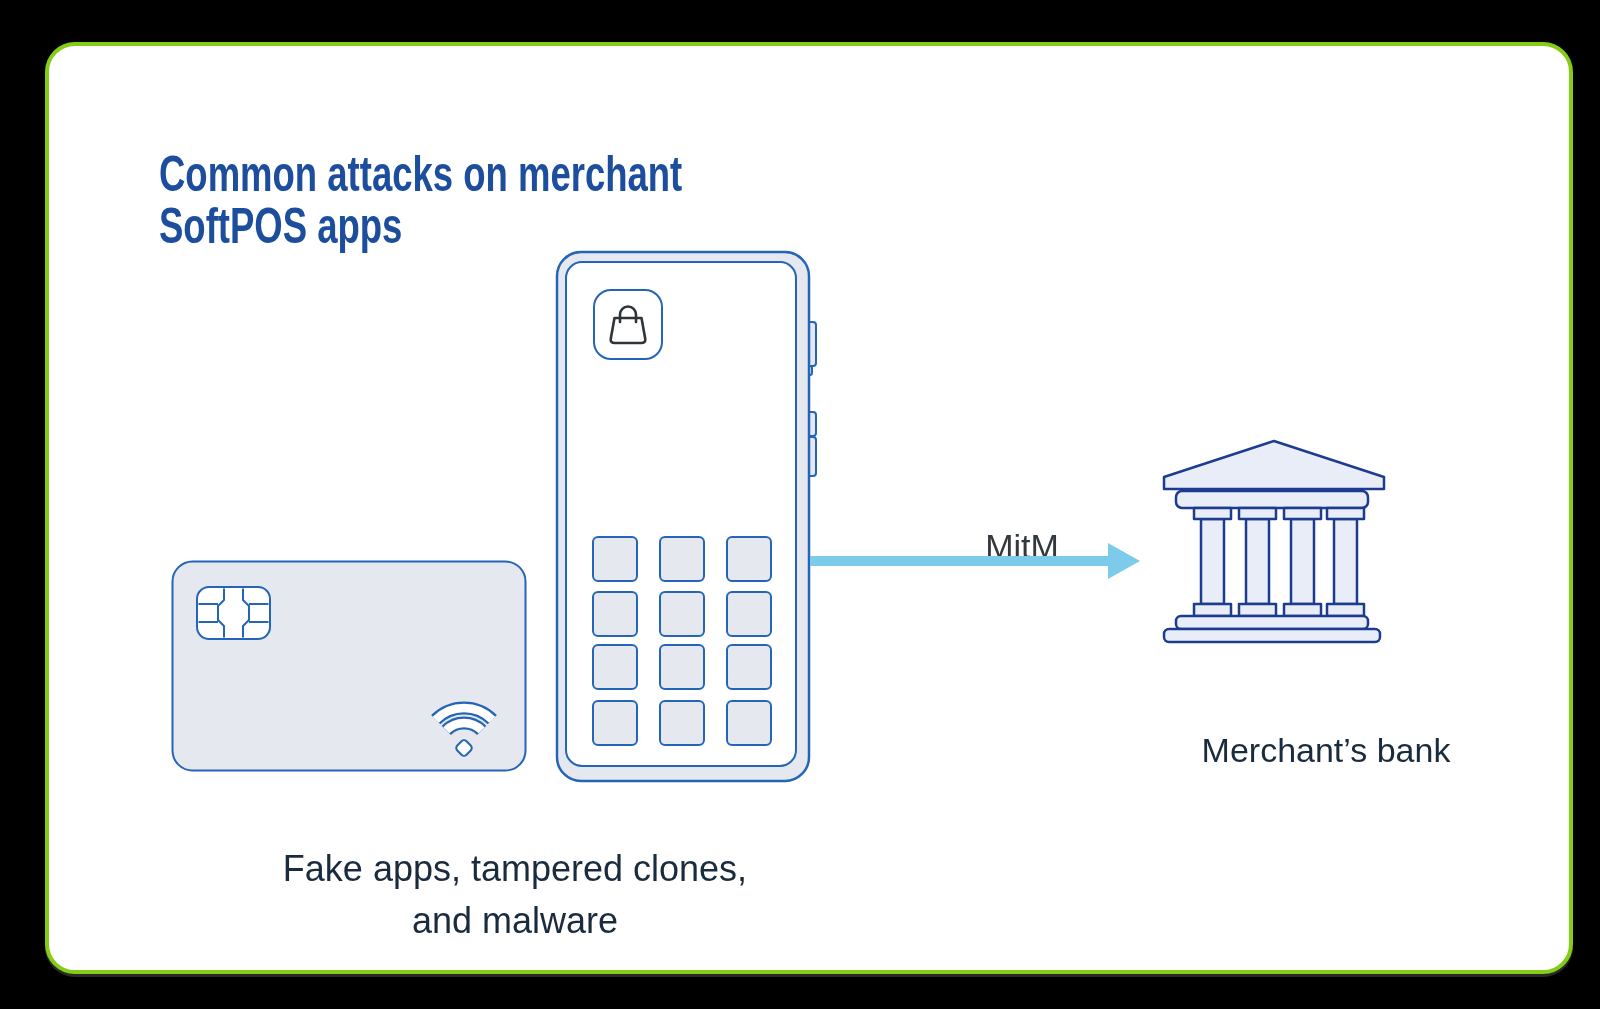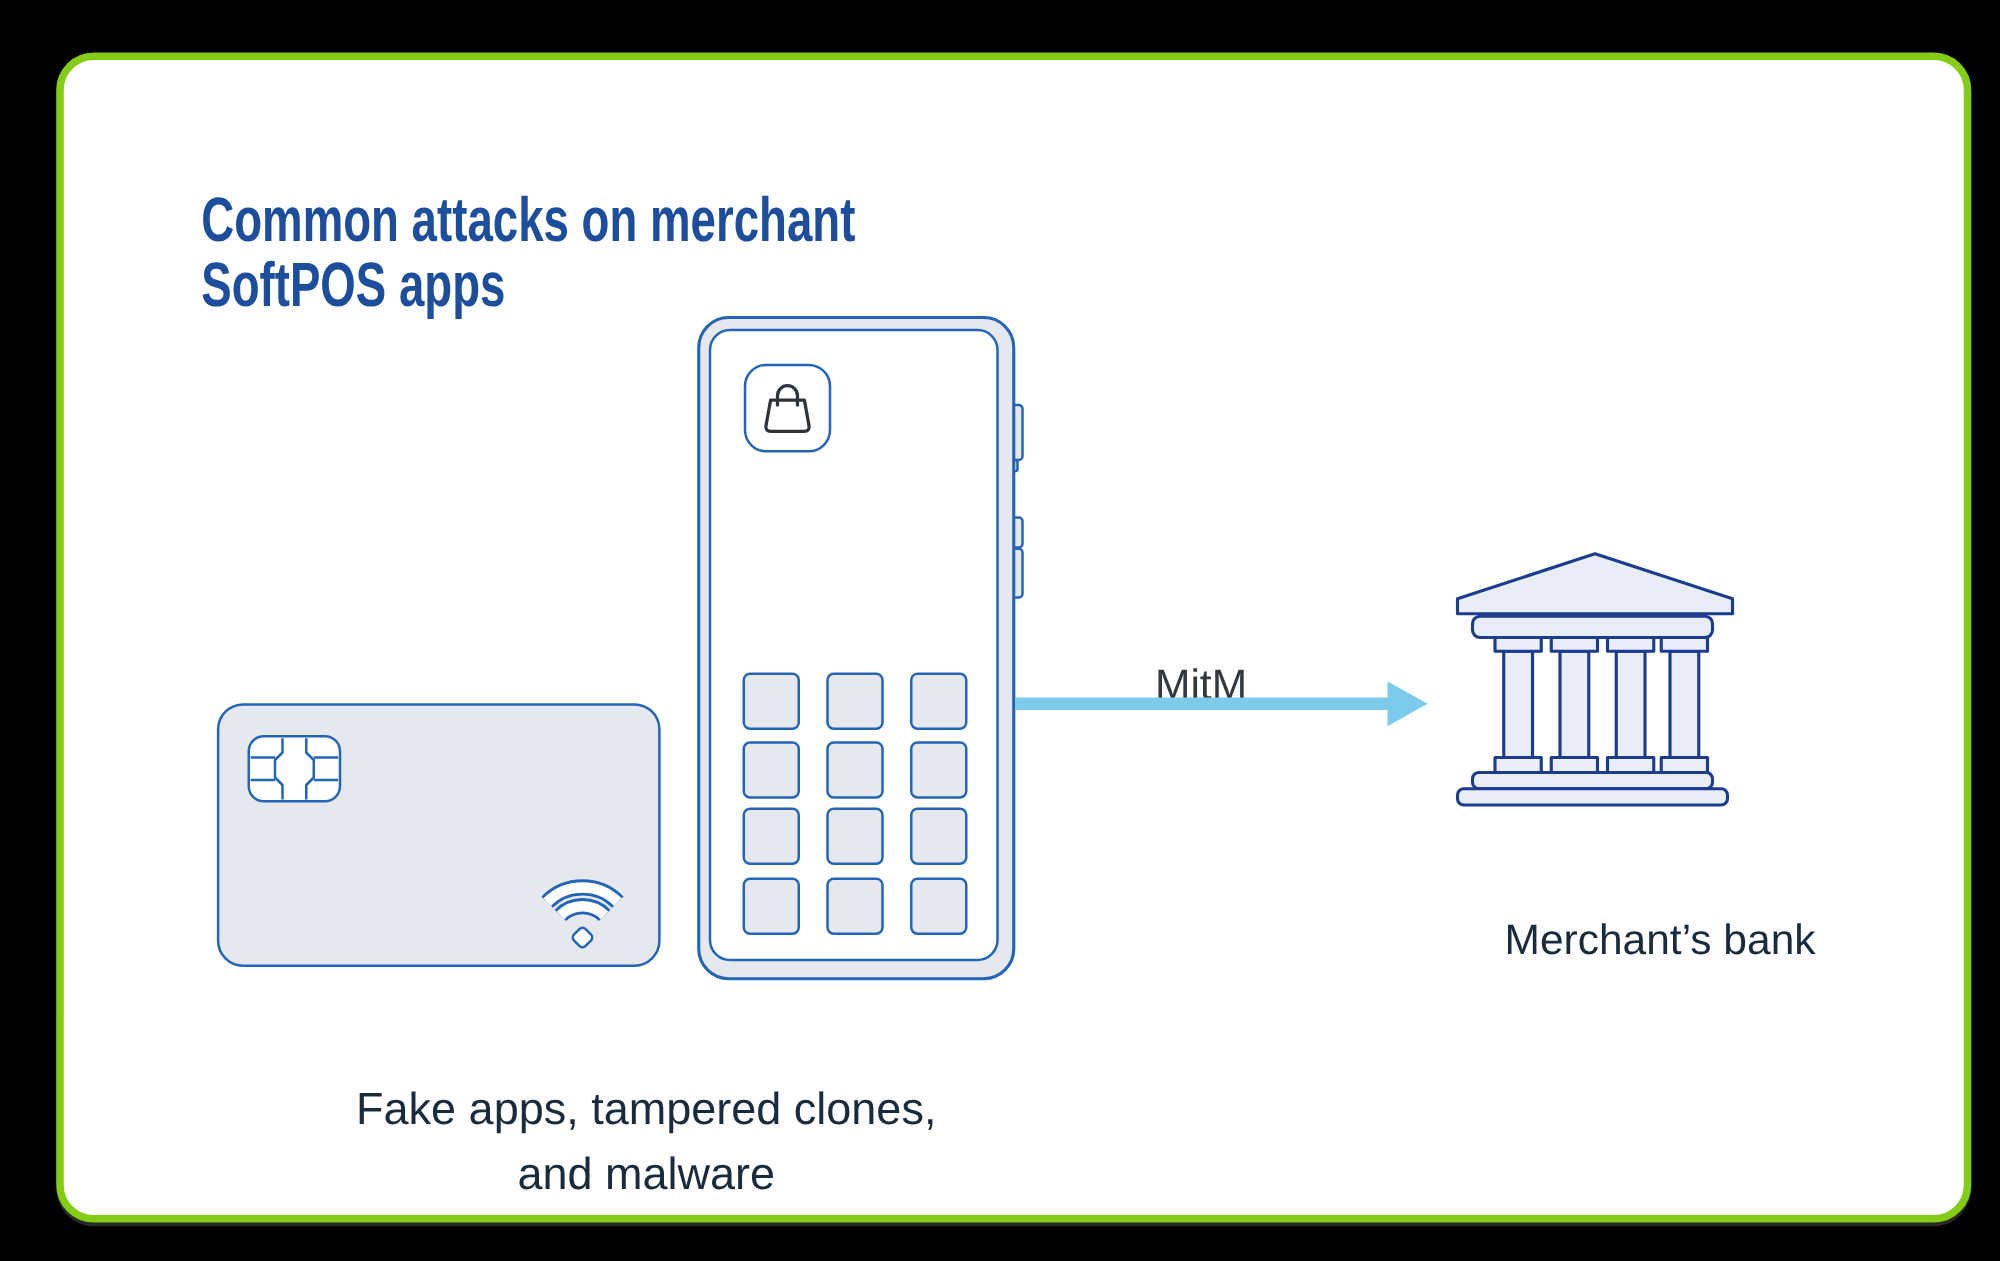--- a/index.html
+++ b/index.html
@@ -3,47 +3,47 @@
 <meta charset="utf-8">
 <style>
   html,body{margin:0;padding:0;background:#000;}
   .page{
     position:relative;width:1600px;height:1009px;background:var(--page-bg,#000);
     font-family:"Liberation Sans", sans-serif;overflow:hidden;
   }
   .canvas{
     position:absolute;left:45px;top:42px;width:1520px;height:924px;
     background:var(--canvas-bg,#fff);border-radius:30px;
-    border:6px solid #84cc16;
+    border:4px solid #84cc16;
     box-shadow:0 3px 0 rgba(90,90,90,.45);
   }
   .title{
     position:absolute;left:110px;top:102px;
     font-size:50px;line-height:52px;font-weight:700;
     color:var(--title-blue);
     transform:scaleX(.73);transform-origin:left top;
     white-space:nowrap;
   }
   .abs{position:absolute;}
   .label{
     color:var(--text-dark);
     text-align:center;
   }
   .mitm{
     left:873px;top:480px;width:200px;
     font-size:34px;line-height:40px;color:var(--mitm-text);
-    text-align:left;
+    text-align:center;
   }
   .bank-label{
     left:1077px;top:662px;width:400px;
     font-size:34px;line-height:44px;margin-top:20px;
   }
   .caption{
     left:166px;top:797px;width:600px;
-    font-size:36px;line-height:52px;margin-top:16px;
+    font-size:36px;line-height:52px;
   }
   svg{position:absolute;overflow:visible;}
   .shape-light{fill:var(--fill-light);stroke:var(--stroke-blue);stroke-width:2;}
   .shape-light-thick{fill:var(--fill-light);stroke:var(--stroke-blue);stroke-width:2.5;}
   .shape-white{fill:#fff;stroke:var(--stroke-blue);stroke-width:2;}
   .chip-line{fill:none;stroke:var(--stroke-blue);stroke-width:2;stroke-linejoin:round;}
   .wifi-outline{fill:none;stroke:var(--stroke-blue);stroke-width:13;}
   .wifi-inner{fill:none;stroke:#fff;stroke-width:8.5;}
   .bag-path{fill:none;stroke:var(--bag-stroke);stroke-width:2.6;stroke-linejoin:round;stroke-linecap:round;}
   .bank-shape{fill:var(--bank-fill);stroke:var(--bank-stroke);stroke-width:2.5;stroke-linejoin:round;}

